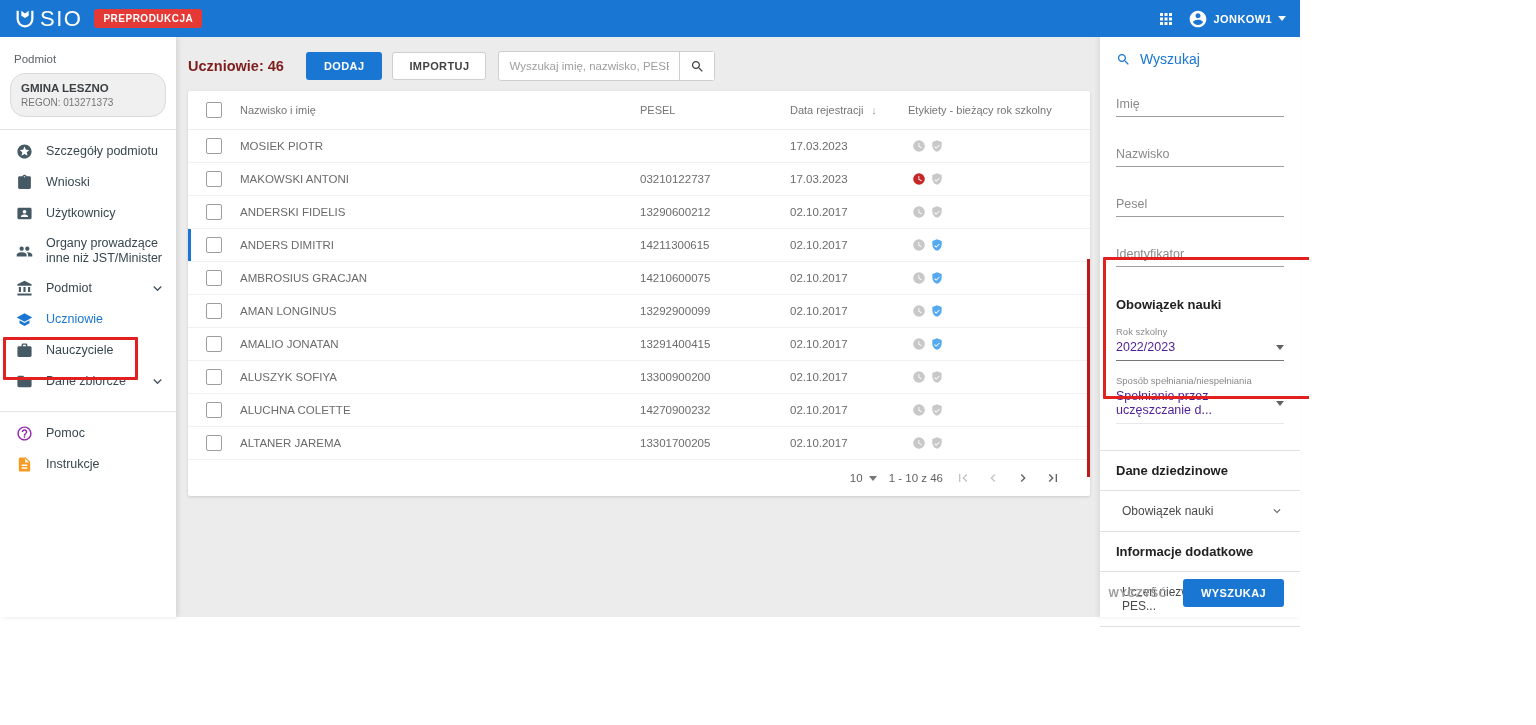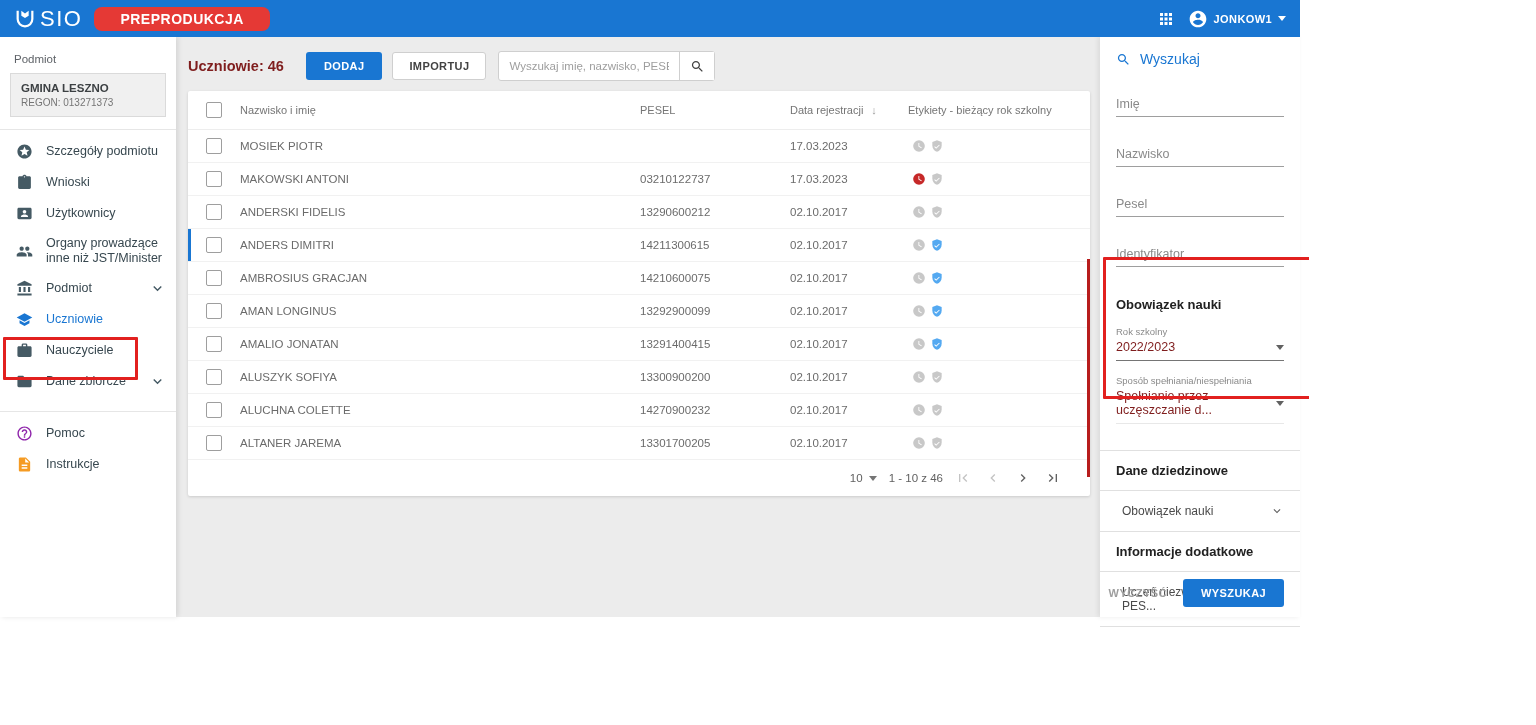--- a/index.html
+++ b/index.html
@@ -5,35 +5,35 @@
   html,body{margin:0;padding:0;background:#fff;}
   .stage{position:relative;width:1309px;height:725px;background:#fff;overflow:hidden;
          font-family:"Liberation Sans", sans-serif;-webkit-font-smoothing:antialiased;}
 
   
   .topbar{position:absolute;left:0;top:0;width:1300px;height:37px;background:var(--topbar-blue);
           display:flex;align-items:center;padding:0 14px;box-sizing:border-box;color:#fff;z-index:5;}
   .logo{display:flex;align-items:center;gap:4px;}
   .logo .icon{width:22px;height:22px;color:#fff;}
   .logo-text{font-size:22px;font-weight:400;letter-spacing:1.5px;}
-  .env-badge{margin-left:12px;background:var(--badge-red);color:#fff;font-size:14px;font-weight:bold;
-             padding:4px 26px;border-radius:8px;letter-spacing:.5px;}
+  .env-badge{margin-left:12px;background:var(--badge-red);color:#fff;font-size:10px;font-weight:bold;
+             padding:4px 9px;border-radius:3px;letter-spacing:.5px;}
   .topbar-right{margin-left:auto;display:flex;align-items:center;gap:13px;}
   .tb-icon{width:18px;height:18px;color:#fff;cursor:pointer;}
   .tb-avatar{width:20px;height:20px;color:#fff;}
   .tb-user{font-size:11px;font-weight:bold;letter-spacing:.4px;cursor:pointer;display:flex;align-items:center;gap:6px;}
   .tb-caret{width:0;height:0;border-left:4px solid transparent;border-right:4px solid transparent;border-top:5px solid #fff;}
 
   .icon svg{width:100%;height:100%;display:block;}
 
   
   .sidebar{position:absolute;left:0;top:37px;width:176px;height:580px;background:#fff;z-index:3;
            box-shadow:2px 0 5px rgba(0,0,0,.10);box-sizing:border-box;padding-top:10px;color:#3c4043;}
   .side-label{padding:6px 14px 6px;font-size:11.5px;color:#5f6368;}
-  .entity-box{margin:2px 10px 12px;background:#f0f0f0;border:1px solid #dadada;border-radius:0;padding:8px 10px;}
+  .entity-box{margin:2px 10px 12px;background:#f0f0f0;border:1px solid #dadada;border-radius:15px;padding:8px 10px;}
   .entity-name{font-size:11.5px;font-weight:bold;color:#3c4043;}
   .entity-regon{font-size:10px;color:#757575;margin-top:3px;}
   .side-divider{border-top:1px solid #e6e6e6;margin:6px 0;}
   .nav-item{display:flex;align-items:center;gap:13px;padding:7px 10px 7px 16px;font-size:12.5px;
             color:#37474f;cursor:pointer;line-height:1.2;}
   .nav-item .icon{width:17px;height:17px;flex:0 0 17px;color:#455a64;}
   .nav-item.active{color:var(--accent-blue);}
   .nav-item.active .icon{color:var(--accent-blue);}
   .nav-chevron{margin-left:auto;width:14px;height:14px;color:#757575;}
   .nav-label{flex:1;}
@@ -83,21 +83,21 @@
   .fpanel{position:absolute;left:1100px;top:37px;width:200px;height:580px;background:#fff;z-index:2;
           box-sizing:border-box;padding:14px 16px;box-shadow:-2px 0 5px rgba(0,0,0,.08);}
   .fp-header{display:flex;align-items:center;gap:9px;color:var(--accent-blue);font-size:14px;}
   .fp-header .icon{width:15px;height:15px;}
   .fp-input{display:block;width:100%;margin-top:27px;border:0;border-bottom:1px solid #9e9e9e;
             font-size:12.5px;padding:3px 0 5px;color:#424242;outline:none;background:transparent;font-family:inherit;}
   .fp-input::placeholder{color:#8a8a8a;}
   .fp-section-title{font-size:13px;font-weight:bold;color:#212121;}
   .ob-section{margin-top:30px;}
   .fp-small-label{font-size:9.5px;color:#8a8a8a;margin-top:14px;}
-  .fp-select{display:flex;align-items:center;justify-content:space-between;font-size:12.5px;color:#7f1d1d;
+  .fp-select{display:flex;align-items:center;justify-content:space-between;font-size:12.5px;color:#4c1d95;
              padding:3px 0 6px;cursor:pointer;}
   .fp-select.underlined{border-bottom:1px solid #757575;}
   .fp-select.faint{border-bottom:1px solid #e8e8e8;}
   .sel-caret{width:0;height:0;border-left:4px solid transparent;border-right:4px solid transparent;border-top:5px solid #616161;}
   .fp-divider{border-top:1px solid #e0e0e0;margin:0 -16px;}
   .fp-head-row{padding:12px 0;}
   .fp-item-row{display:flex;align-items:center;justify-content:space-between;padding:13px 0 13px 6px;
                font-size:12px;color:#4a4a4a;cursor:pointer;}
   .fp-item-row .icon{width:14px;height:14px;color:#616161;}
   .mt26{margin-top:26px;}

